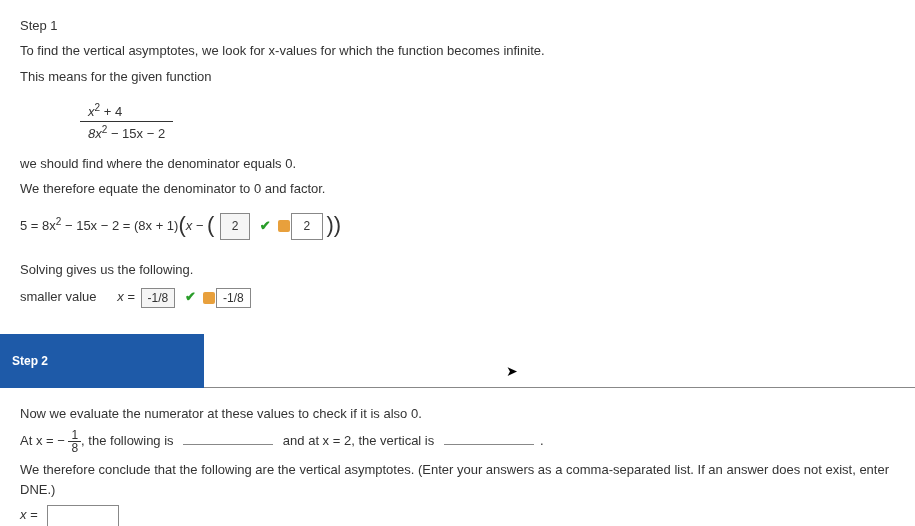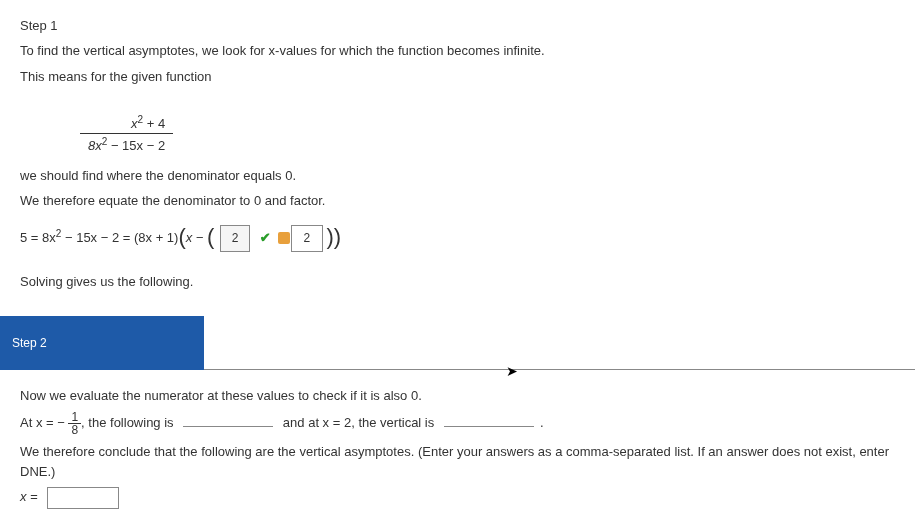--- a/index.html
+++ b/index.html
@@ -1,34 +1,34 @@
 <!DOCTYPE html>
 <html><head>
   <meta charset="utf-8">
   <style>
     body{font-family:Arial,Helvetica,sans-serif;font-size:13px;color:#333;margin:0;padding:0;background:#fff;width:915px;height:526px;box-sizing:border-box;overflow:hidden}
     .page{padding:18px 20px 0 20px}
     .step-title{font-weight:normal;margin-bottom:8px}
     .para{margin:6px 0;line-height:1.5}
-    .frac{display:inline-block;vertical-align:middle;text-align:right;margin:20px 0 4px 60px}
+    .frac{display:inline-block;vertical-align:middle;text-align:left;margin:8px 0 4px 60px}
     .frac .num{display:block;border-bottom:1px solid #333;padding:2px 8px}
     .frac .den{display:block;padding:2px 8px}
     sup{font-size:10px;vertical-align:super}
     .inline-frac{display:inline-block;vertical-align:middle;text-align:center;font-size:12px}
     .inline-frac .n{display:block;border-bottom:1px solid #333;padding:0 3px;line-height:1}
     .inline-frac .d{display:block;padding:0 3px;line-height:1}
     .filled-box{display:inline-block;border:1px solid #888;background:#f5f5f5;padding:2px 6px;min-width:16px;text-align:center;font-size:12px;vertical-align:middle;margin:0 2px}
     .check{color:#2a9d2a;font-weight:bold;margin-left:4px}
     .hint-icon{display:inline-block;width:12px;height:12px;background:#e8a03c;border-radius:2px;vertical-align:middle;margin-right:1px}
     .hint-box{display:inline-block;border:1px solid #888;background:#fff;padding:2px 6px;min-width:18px;text-align:center;font-size:12px;vertical-align:middle}
     .bigparen{font-size:22px;vertical-align:middle;position:relative;top:-2px}
     .eq-line{margin:8px 0 14px 0;line-height:1.8}
     .value-row{margin:8px 0}
     .label{display:inline-block;min-width:90px}
-    .step2-header{background:#1e5aa8;color:#fff;display:inline-block;padding:20px 12px;font-weight:normal;font-size:12px;width:180px}
+    .step2-header{background:#1e5aa8;color:#fff;display:inline-block;padding:20px 12px;font-weight:bold;font-size:12px;width:180px}
     .step2-rule{border-top:1px solid #888;margin-top:-1px}
     .step2-body{padding:10px 20px}
     .blank-line{display:inline-block;border-bottom:1px solid #888;min-width:90px;height:14px;vertical-align:baseline;margin:0 6px}
     .answer-box{display:inline-block;border:1px solid #888;background:#fff;width:70px;height:20px;vertical-align:middle;margin-left:6px}
     .cursor{position:absolute;font-size:14px;color:#000}
     .italic{font-style:italic}
   </style>
 </head>
 <body>
 
@@ -48,20 +48,27 @@
   <div class="eq-line">
     <span>5 = 8x</span><sup>2</sup><span> − 15x − 2 = (8x + 1)</span><span class="bigparen">(</span><span class="italic">x − </span><span class="bigparen">(</span>
     <span class="filled-box">2</span>
     <span class="check">✔</span>
     &nbsp;<span class="hint-icon"></span><span class="hint-box">2</span>
     <span class="bigparen">)</span><span class="bigparen">)</span>
   </div>
 
   <div class="para">Solving gives us the following.</div>
 
+  <div class="value-row">
+    <span class="label">smaller value</span>&nbsp;
+    <span class="italic">x = </span>
+    <span class="filled-box">-1/8</span>
+    <span class="check">✔</span>
+    &nbsp;<span class="hint-icon"></span><span class="hint-box">-1/8</span>
+  </div>
 
 </div>
 
 <div style="height:18px"></div>
 
 <div>
   <span class="step2-header">Step 2</span>
   <div class="step2-rule"></div>
   <div class="step2-body">
     <div class="para">Now we evaluate the numerator at these values to check if it is also 0.</div>

